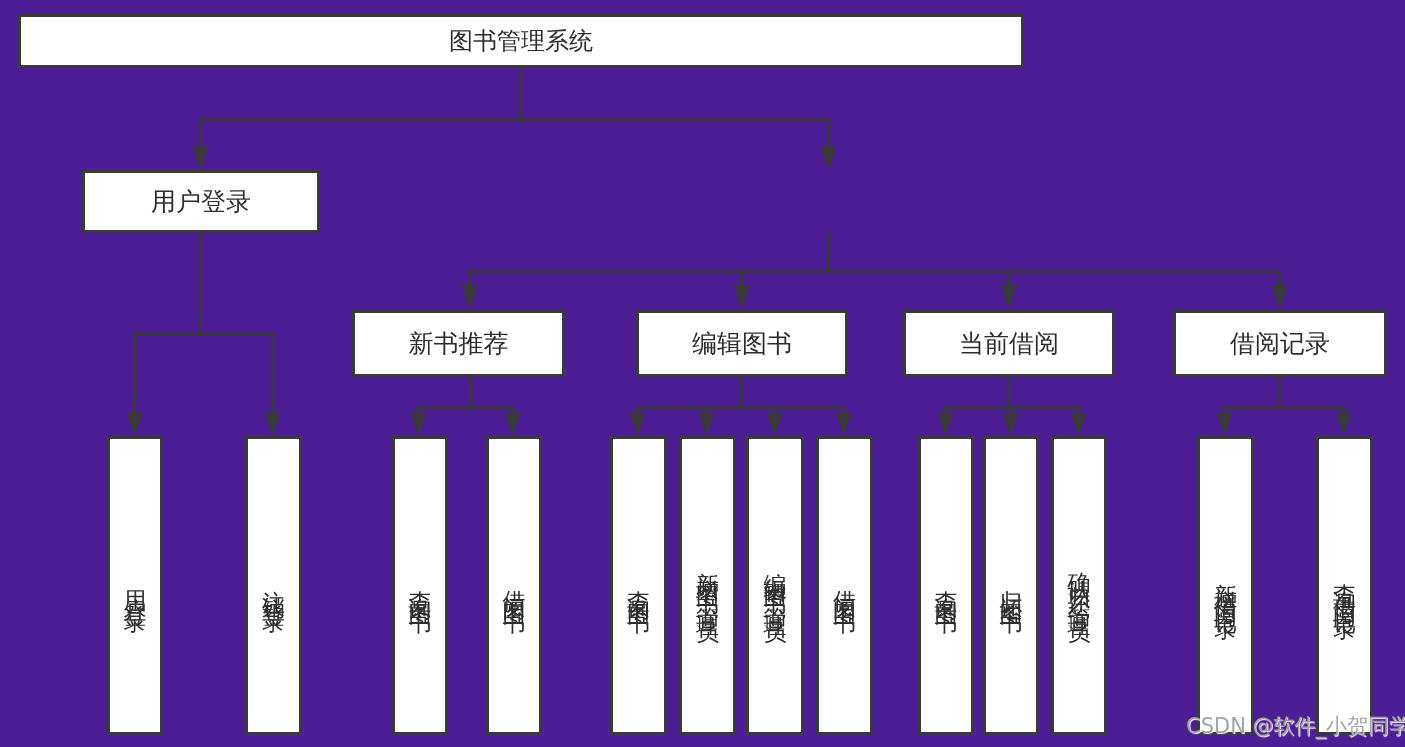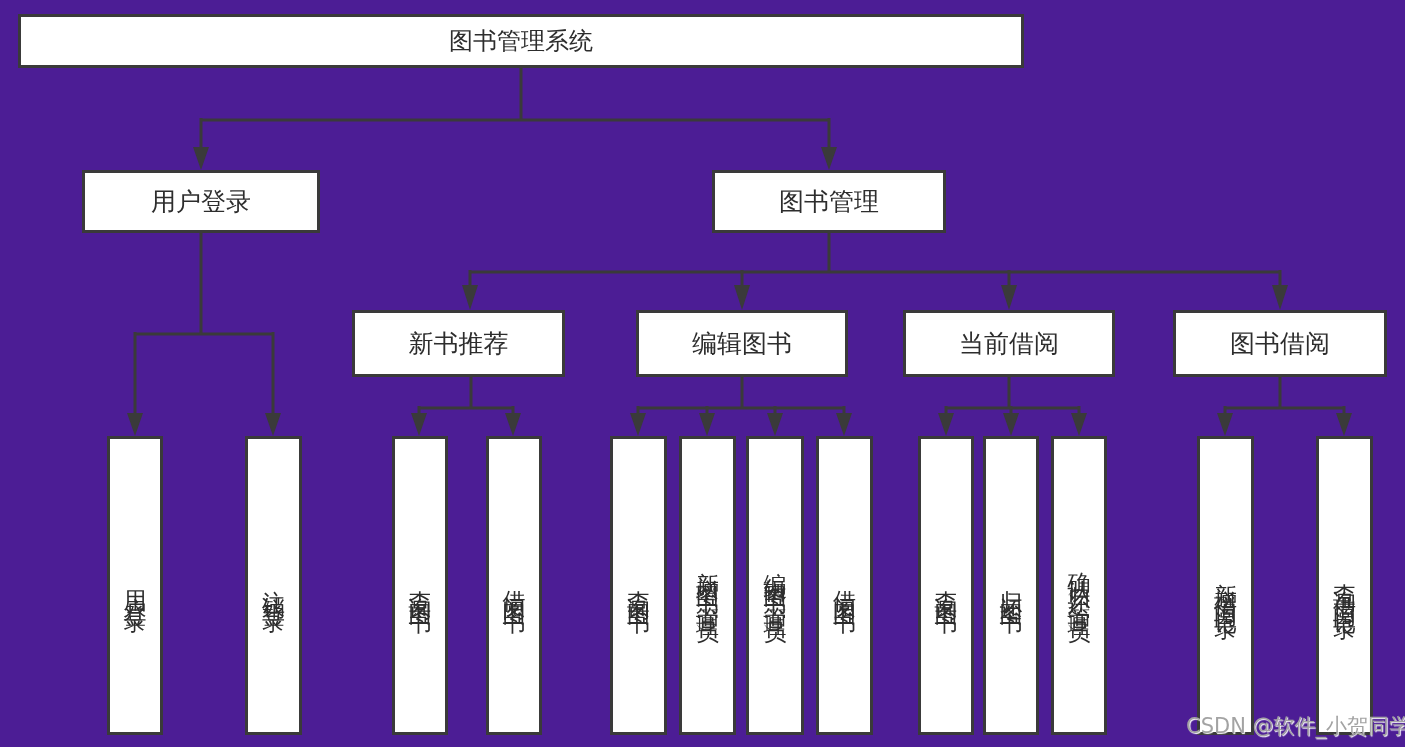--- a/index.html
+++ b/index.html
@@ -61,26 +61,25 @@
       <polygon points="1003,413 1019,413 1011,436"></polygon>
       <polygon points="1071,413 1087,413 1079,436"></polygon>
       <polygon points="1217,413 1233,413 1225,436"></polygon>
       <polygon points="1336,413 1352,413 1344,436"></polygon>
     </g>
   </svg>
 
   <div class="box root">图书管理系统</div>
 
   <div class="box l2" style="left:82px;width:238px;">用户登录</div>
-  <div class="box l2" style="left:712px;width:234px;">图书管理</div>
 
   <div class="box l3" style="left:352px;width:213px;">新书推荐</div>
   <div class="box l3" style="left:636px;width:212px;">编辑图书</div>
   <div class="box l3" style="left:903px;width:212px;">当前借阅</div>
-  <div class="box l3" style="left:1173px;width:214px;">图书借阅</div>
+  <div class="box l3" style="left:1173px;width:214px;">借阅记录</div>
 
   <div class="box leaf" style="left:107px;width:56px;">
     <span>用户登录</span>
   </div>
   <div class="box leaf" style="left:245px;width:57px;">
     <span>注销登录</span>
   </div>
 
   <div class="box leaf" style="left:392px;width:56px;">
     <span>查询图书</span>

